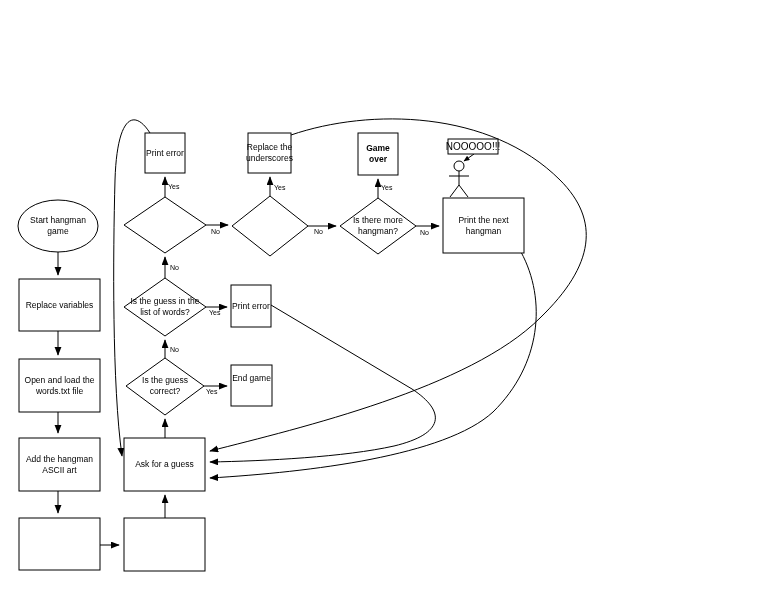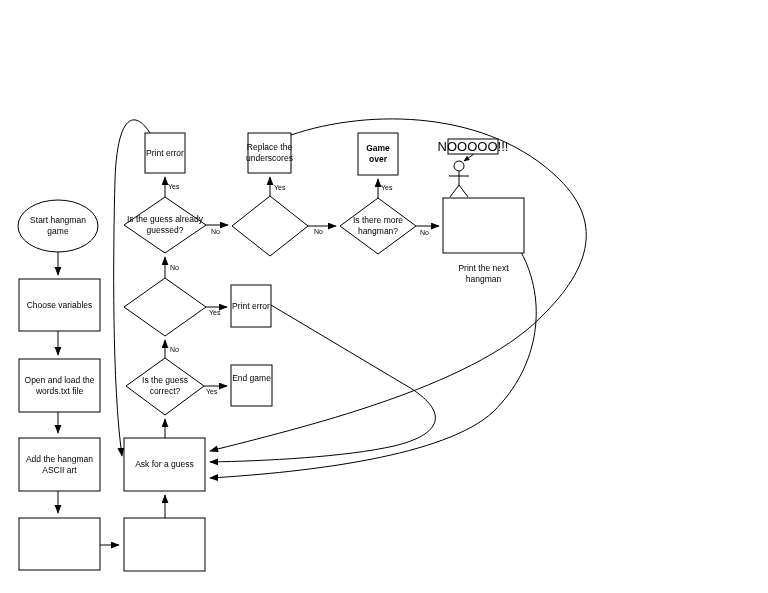--- a/index.html
+++ b/index.html
@@ -11,21 +11,21 @@
     overflow:hidden;
   }
   #shapes{position:absolute;left:0;top:0;}
   .nodelabel{
     position:absolute;
     display:flex;align-items:center;justify-content:center;
     text-align:center;
     font-size:8.5px;line-height:1.25;color:#000;
     pointer-events:none;
   }
-  .tiny{font-size:13px;line-height:1;}
+  .tiny{font-size:10px;line-height:1;}
 </style>
 </head>
 <body>
 
 <div id="canvas">
 
   <svg id="shapes" width="768" height="593" viewBox="0 0 768 593">
     <defs>
       <marker id="arrow" markerUnits="userSpaceOnUse" markerWidth="10" markerHeight="8" refX="8.2" refY="3.5" orient="auto">
         <path d="M0,0 L9,3.5 L0,7 Z" fill="#000"></path>
@@ -102,28 +102,28 @@
 
     <g fill="none" stroke-width="1" stroke="#000000">
       <circle cx="459" cy="166" r="5" fill="#ffffff"></circle>
       <path d="M459 171 L459 185"></path>
       <path d="M449 176 L469 176"></path>
       <path d="M450 197 L459 185 L468 197"></path>
     </g>
   </svg>
 
   <div class="nodelabel" style="left:20px;top:202px;width:76px;height:48px;text-align:center;">Start hangman game</div>
-  <div class="nodelabel" style="left:20px;top:280px;width:79px;height:50px;">Choose variables</div>
+  <div class="nodelabel" style="left:20px;top:280px;width:79px;height:50px;">Replace variables</div>
   <div class="nodelabel" style="left:20px;top:439px;width:79px;height:51px;">Add the hangman ASCII art</div>
   <div class="nodelabel" style="left:20px;top:360px;width:79px;height:51px;">Open and load the words.txt file</div>
   <div class="nodelabel" style="left:125px;top:439px;width:79px;height:51px;">Ask for a guess</div>
   <div class="nodelabel" style="left:131px;top:363px;width:68px;height:46px;">Is the guess correct?</div>
   <div class="nodelabel" style="left:232px;top:366px;width:39px;height:24px;">End game</div>
+  <div class="nodelabel" style="left:127px;top:282px;width:76px;height:50px;">Is the guess in the list of words?</div>
   <div class="nodelabel" style="left:232px;top:286px;width:38px;height:40px;">Print error</div>
-  <div class="nodelabel" style="left:125px;top:200px;width:80px;height:50px;">Is the guess already guessed?</div>
   <div class="nodelabel" style="left:146px;top:134px;width:38px;height:38px;">Print error</div>
   <div class="nodelabel" style="left:245px;top:134px;width:49px;height:38px;">Replace the underscores</div>
   <div class="nodelabel" style="left:341px;top:201px;width:74px;height:50px;">Is there more hangman?</div>
   <div class="nodelabel" style="left:359px;top:134px;width:38px;height:40px;font-weight:bold;">Game over</div>
-  <div class="nodelabel" style="left:444px;top:199px;width:79px;height:53px;margin-top:48px;">Print the next hangman</div>
+  <div class="nodelabel" style="left:444px;top:199px;width:79px;height:53px;">Print the next hangman</div>
   <div class="nodelabel tiny" style="left:449px;top:139px;width:48px;height:15px;">NOOOOO!!!</div>
 
 </div>
 
 </body></html>

